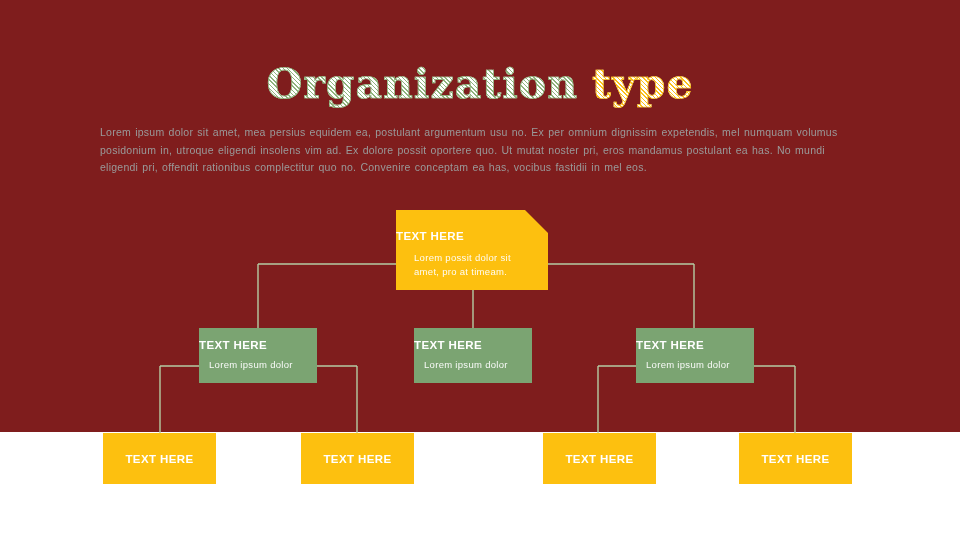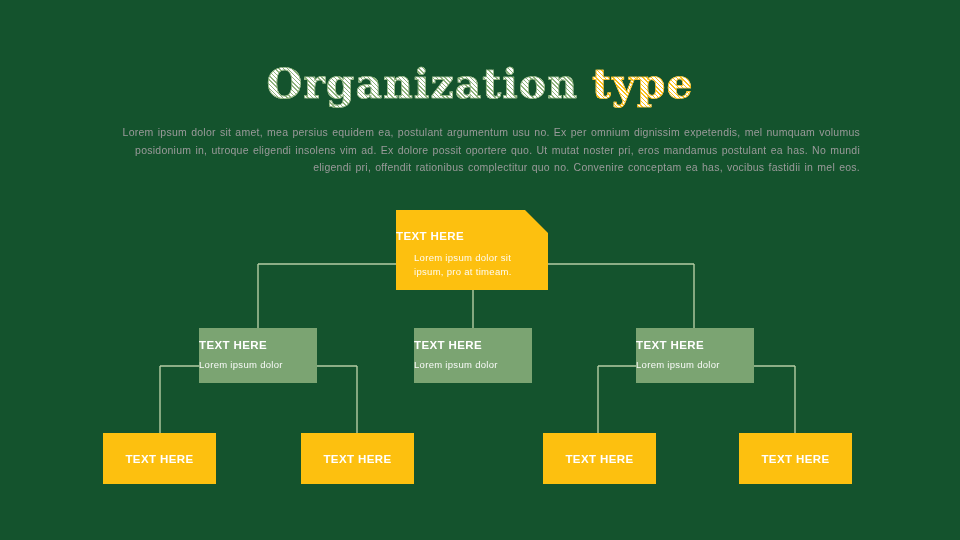--- a/index.html
+++ b/index.html
@@ -3,21 +3,21 @@
 <meta charset="utf-8">
 <style>
   html,body{margin:0;padding:0;}
   body{
     width:960px;height:540px;
     background:#ffffff;
     font-family:"Liberation Sans", sans-serif;
     overflow:hidden;
     position:relative;
   }
-  #slide{position:relative;width:960px;height:540px;background:#14532d;}
+  #slide{position:relative;width:960px;height:432px;background:#7f1d1d;}
 
   
   .title{
     position:absolute;left:0;top:60px;width:960px;
     text-align:center;
     font-family:"DejaVu Serif", serif;
     font-size:41px;
     font-weight:700;
     letter-spacing:1px;
     white-space:nowrap;
@@ -38,40 +38,40 @@
     background-image:repeating-linear-gradient(45deg,#fbc01a 0px,#fbc01a 1px,#ffffff 1px,#ffffff 3px);
     -webkit-background-clip:text;
     background-clip:text;
     -webkit-text-stroke:0.7px #f8bc17;
     margin-left:14px;
   }
 
   
   .bodytext{
     position:absolute;left:100px;top:124px;width:760px;
-    text-align:right;
+    text-align:left;
     font-size:10.5px;
     line-height:17.5px;
     color:#9a9a9a;
     letter-spacing:0.25px;
     word-spacing:1px;
   }
 
   
   #wires{position:absolute;left:0;top:0;width:960px;height:540px;}
 
   
   .node{position:absolute;box-sizing:border-box;text-align:left;color:#ffffff;}
   .node .nh{
     font-size:11.5px;font-weight:700;letter-spacing:0.4px;
     color:#ffffff;
   }
   .node .nd{
     font-size:9.5px;font-weight:400;letter-spacing:0.3px;
-    color:#ffffff;line-height:14px;opacity:.95;
+    color:#ffffff;line-height:14px;opacity:.95;padding-left:10px;
   }
 
   
   .root{
     left:396px;top:210px;width:152px;height:80px;
     background:#fdc00f;
     clip-path:polygon(0 0, calc(100% - 23px) 0, 100% 23px, 100% 100%, 0 100%);
   }
   .root .nh{margin-top:20px;}
   .root .nd{margin-top:9px;padding:0 18px;}
@@ -122,21 +122,21 @@
       <path d="M357,366 V433"></path>
 
       <path d="M598,366 H795"></path>
       <path d="M598,366 V433"></path>
       <path d="M795,366 V433"></path>
     </g>
   </svg>
 
   <div class="node root">
     <div class="nh">TEXT HERE</div>
-    <div class="nd">Lorem ipsum dolor sit ipsum, pro at timeam.</div>
+    <div class="nd">Lorem possit dolor sit amet, pro at timeam.</div>
   </div>
 
   <div class="node mid mid-1">
     <div class="nh">TEXT HERE</div>
     <div class="nd">Lorem ipsum dolor</div>
   </div>
   <div class="node mid mid-2">
     <div class="nh">TEXT HERE</div>
     <div class="nd">Lorem ipsum dolor</div>
   </div>

